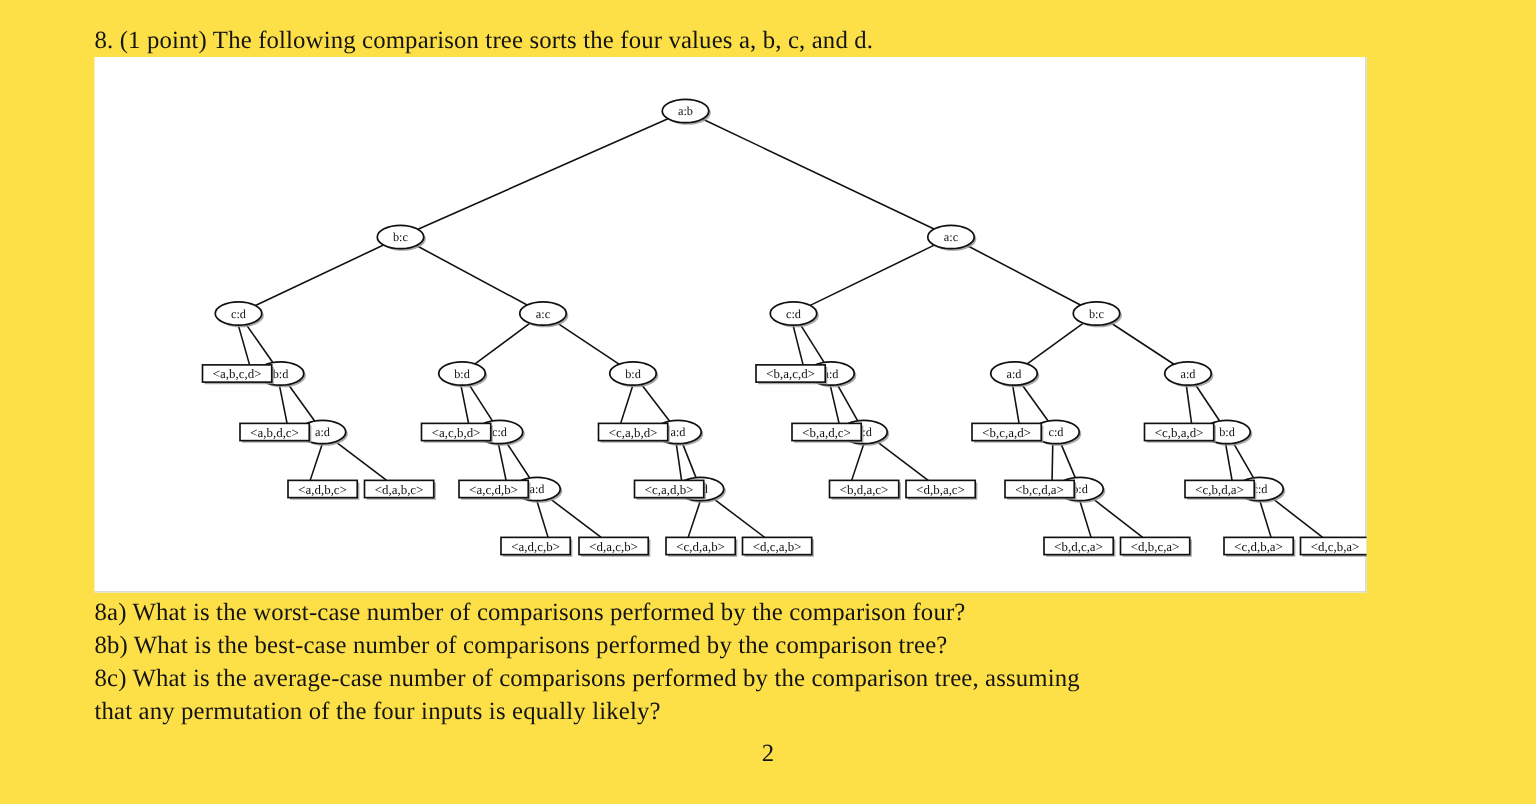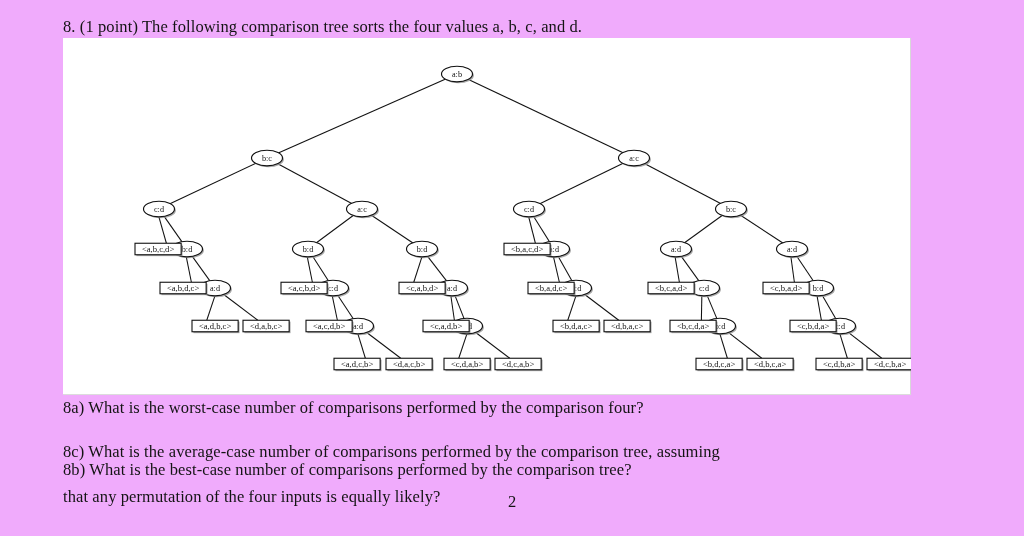--- a/index.html
+++ b/index.html
@@ -1,21 +1,21 @@
 <!DOCTYPE html>
 <html><head>
 <meta charset="utf-8">
 <style>
   html,body{margin:0;padding:0;background:#ffffff;}
   body{
     width:1024px;height:536px;overflow:hidden;
     font-family:"Liberation Serif", serif;
     color:#1a1a1a;
   }
-  .page{position:relative;width:1024px;height:536px;background:#f0abfc;}
+  .page{position:relative;width:1024px;height:536px;background:#fde047;}
 
   .qline{
     position:absolute;
     font-family:"Liberation Serif", serif;
     font-size:16.5px;
     color:#141414;
     white-space:nowrap;
     letter-spacing:0.1px;
   }
   #q-head{left:63px;top:17px;}
@@ -26,23 +26,23 @@
     width:848px;height:357px;
     border-right:1px solid #d8d8d8;
     border-bottom:1px solid #dcdcdc;
     box-sizing:border-box;
     background:#fff;
   }
   #tree-svg{position:absolute;left:63px;top:38px;}
 
   .qbody{left:63px;}
   #q-a{top:398px;}
-  #q-b{top:420px;margin-top:40px;}
+  #q-b{top:420px;}
   #q-c{top:442px;}
-  #q-c2{top:487px;}
+  #q-c2{top:464px;}
 
   #page-number{
     position:absolute;left:0;top:492px;width:1024px;
     text-align:center;font-size:16.5px;
     font-family:"Liberation Serif", serif;color:#141414;
   }
 
   svg text{font-family:"Liberation Serif", serif;fill:#101010;}
   .nodelabel{font-size:8.2px;}
   .leaflabel{font-size:8.6px;}

